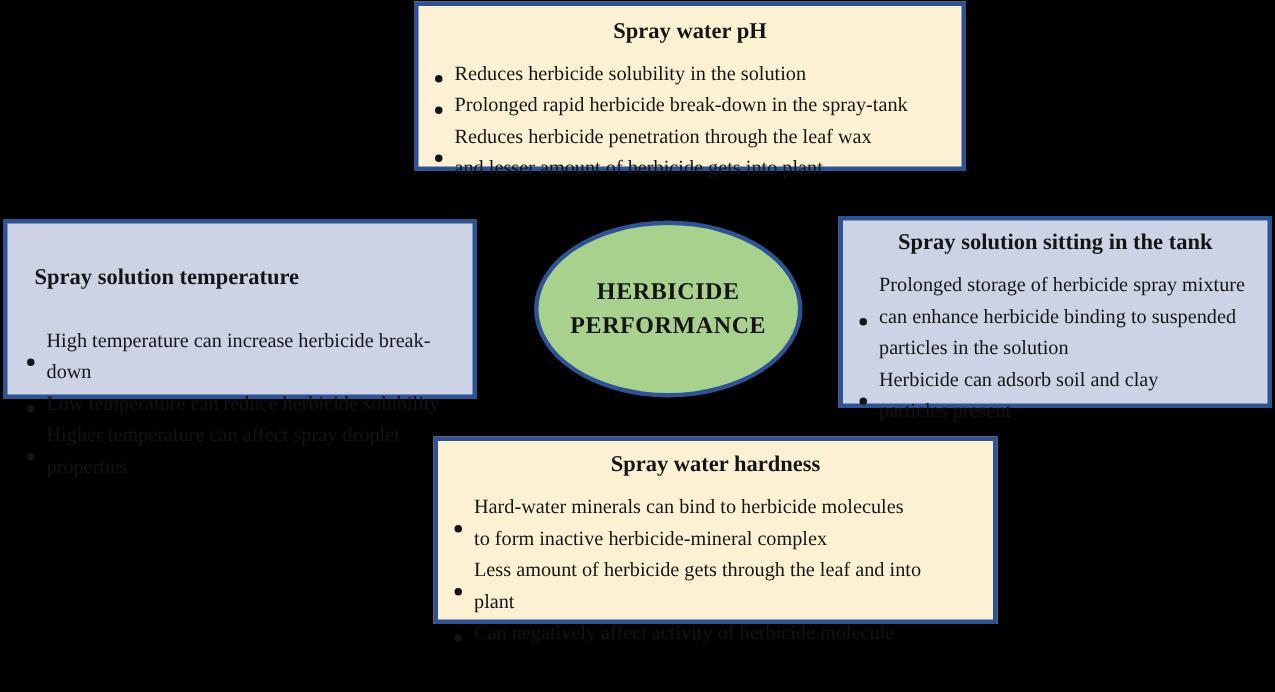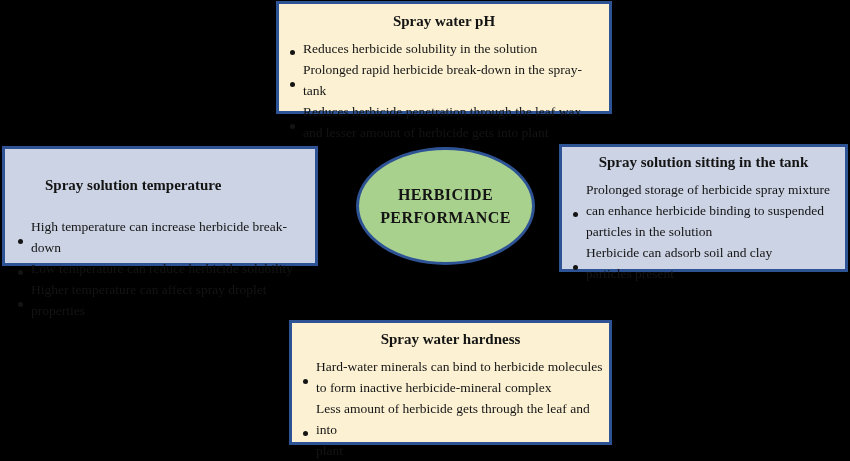--- a/index.html
+++ b/index.html
@@ -17,31 +17,31 @@
     font-family:"Liberation Serif","DejaVu Serif",serif;
     color:var(--text);
   }
   .canvas{position:relative;width:850px;height:461px;background:var(--background);}
   .box{
     position:absolute;
     border:3px solid var(--border-blue);
   }
   .cream{background:var(--cream-fill);}
   .blue{background:var(--blue-fill);}
-  .box-top{left:276px;top:1px;width:336px;height:113px;}
+  .box-top{left:276px;top:1px;width:368px;height:113px;}
   .box-left{left:2px;top:146px;width:316px;height:120px;}
   .box-right{left:559px;top:144px;width:289px;height:128px;}
-  .box-bottom{left:289px;top:291px;width:323px;height:125px;margin-top:29px;}
+  .box-bottom{left:289px;top:291px;width:376px;height:125px;}
   .title{
     font-size:15px;
     font-weight:bold;
     line-height:19px;
   }
   .box-top .title{text-align:center;padding-top:8px;}
-  .box-left .title{text-align:left;padding-left:40px;padding-top:27px;}
+  .box-left .title{text-align:left;padding-left:18px;padding-top:27px;}
   .box-right .title{text-align:center;padding-top:6px;}
   .box-bottom .title{text-align:center;padding-top:7px;}
   .bullets{list-style:none;margin-top:7px;padding:0 5px 0 9px;}
   .box-left .bullets{margin-top:21px;padding-left:11px;}
   .bullet{display:flex;align-items:center;}
   .dot{
     flex:none;
     width:5px;height:5px;border-radius:50%;
     background:var(--text);
     margin:8px 8px 0 2px;

